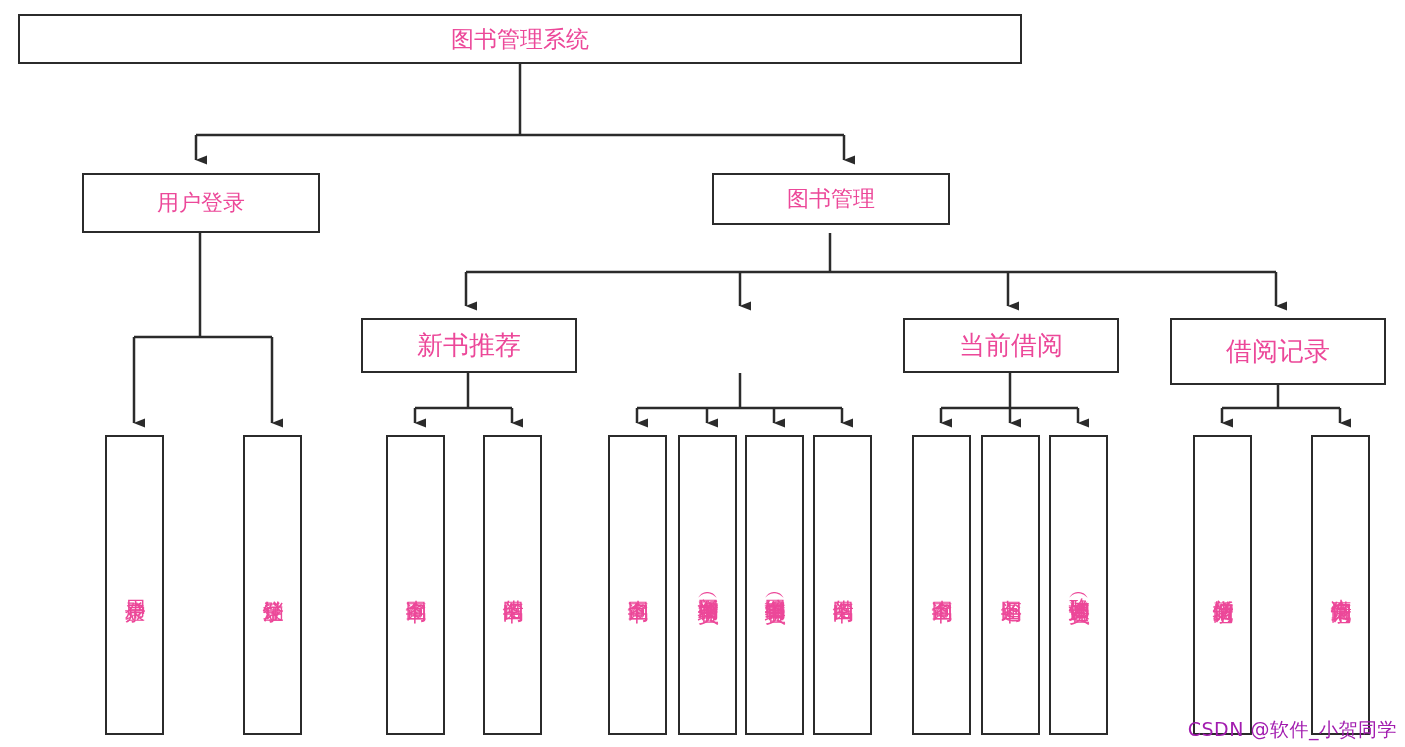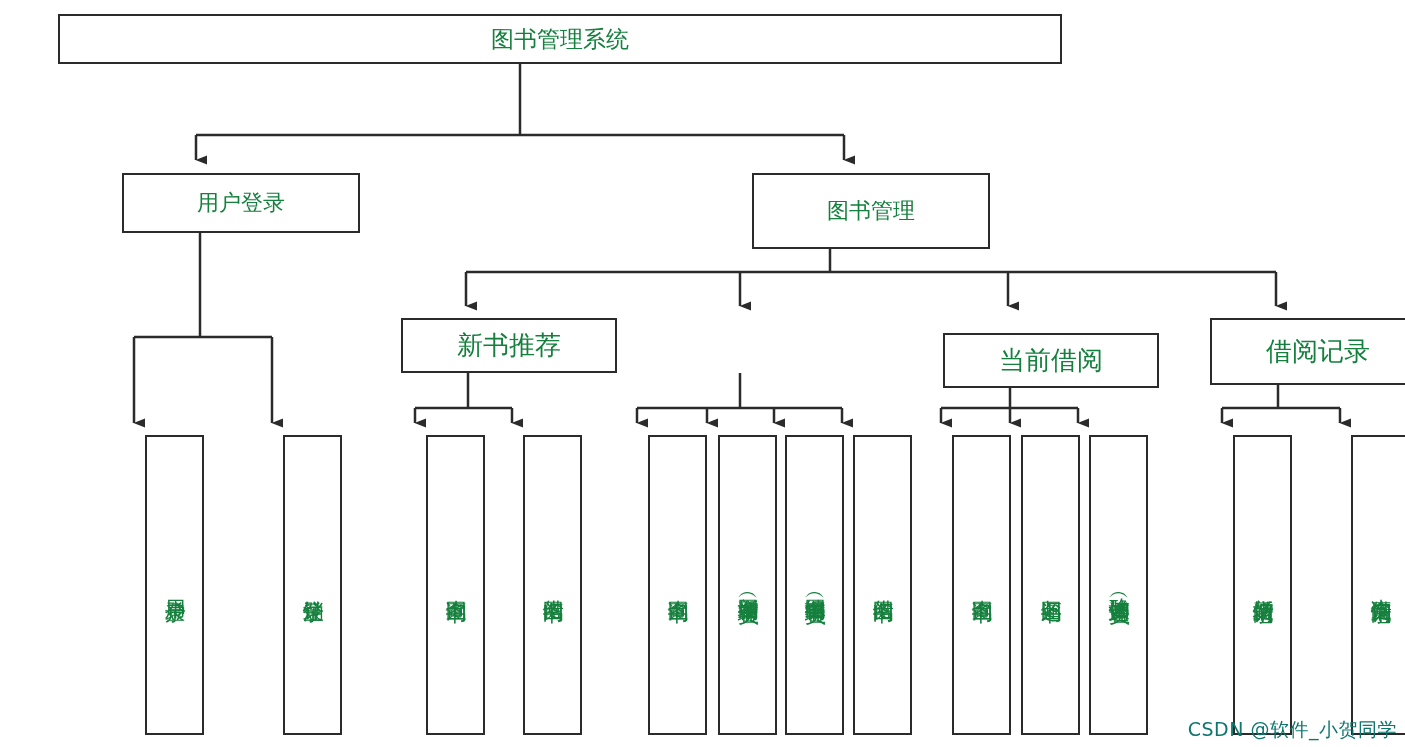--- a/index.html
+++ b/index.html
@@ -27,23 +27,22 @@
     pointer-events: none;
   }
   .node {
     position: absolute;
     box-sizing: border-box;
     background: #ffffff;
     border: 2.5px solid #2b2b2b;
     display: flex;
     align-items: center;
     justify-content: center;
-    color: #15803d;
+    color: #ec4899;
     z-index: 2;
-    margin-left: 40px;
   }
   .node.root {
     font-size: 23px;
   }
   .node.l2 {
     font-size: 22px;
   }
   .node.l3 {
     font-size: 26px;
   }
@@ -62,21 +61,21 @@
     max-height: 100%;
   }
   .node .htext {
     white-space: nowrap;
   }
   #watermark {
     position: absolute;
     right: 8px;
     bottom: 4px;
     font-size: 19px;
-    color: #0f766e;
+    color: #a21caf;
     letter-spacing: 0.5px;
     z-index: 3;
     white-space: nowrap;
   }
 </style>
 </head>
 <body>
 
 <div id="diagram">
 
@@ -131,30 +130,30 @@
   </svg>
 
   <div class="node root" style="left:18px; top:14px; width:1004px; height:50px;">
     <span class="htext">图书管理系统</span>
   </div>
 
   <div class="node l2" style="left:82px; top:173px; width:238px; height:60px;">
     <span class="htext">用户登录</span>
   </div>
 
-  <div class="node l2" style="left:712px; top:173px; width:238px; height:76px;">
+  <div class="node l2" style="left:712px; top:173px; width:238px; height:52px;">
     <span class="htext">图书管理</span>
   </div>
 
   <div class="node l3" style="left:361px; top:318px; width:216px; height:55px;">
     <span class="htext">新书推荐</span>
   </div>
 
 
-  <div class="node l3" style="left:903px; top:333px; width:216px; height:55px;align-items:center;">
+  <div class="node l3" style="left:903px; top:318px; width:216px; height:55px;align-items:center;">
     <span class="htext">当前借阅</span>
   </div>
 
   <div class="node l3" style="left:1170px; top:318px; width:216px; height:67px;">
     <span class="htext">借阅记录</span>
   </div>
 
   <div class="node leaf" style="left:105px; top:435px; width:59px; height:300px;">
     <span class="vtext">用户登录</span>
   </div>

